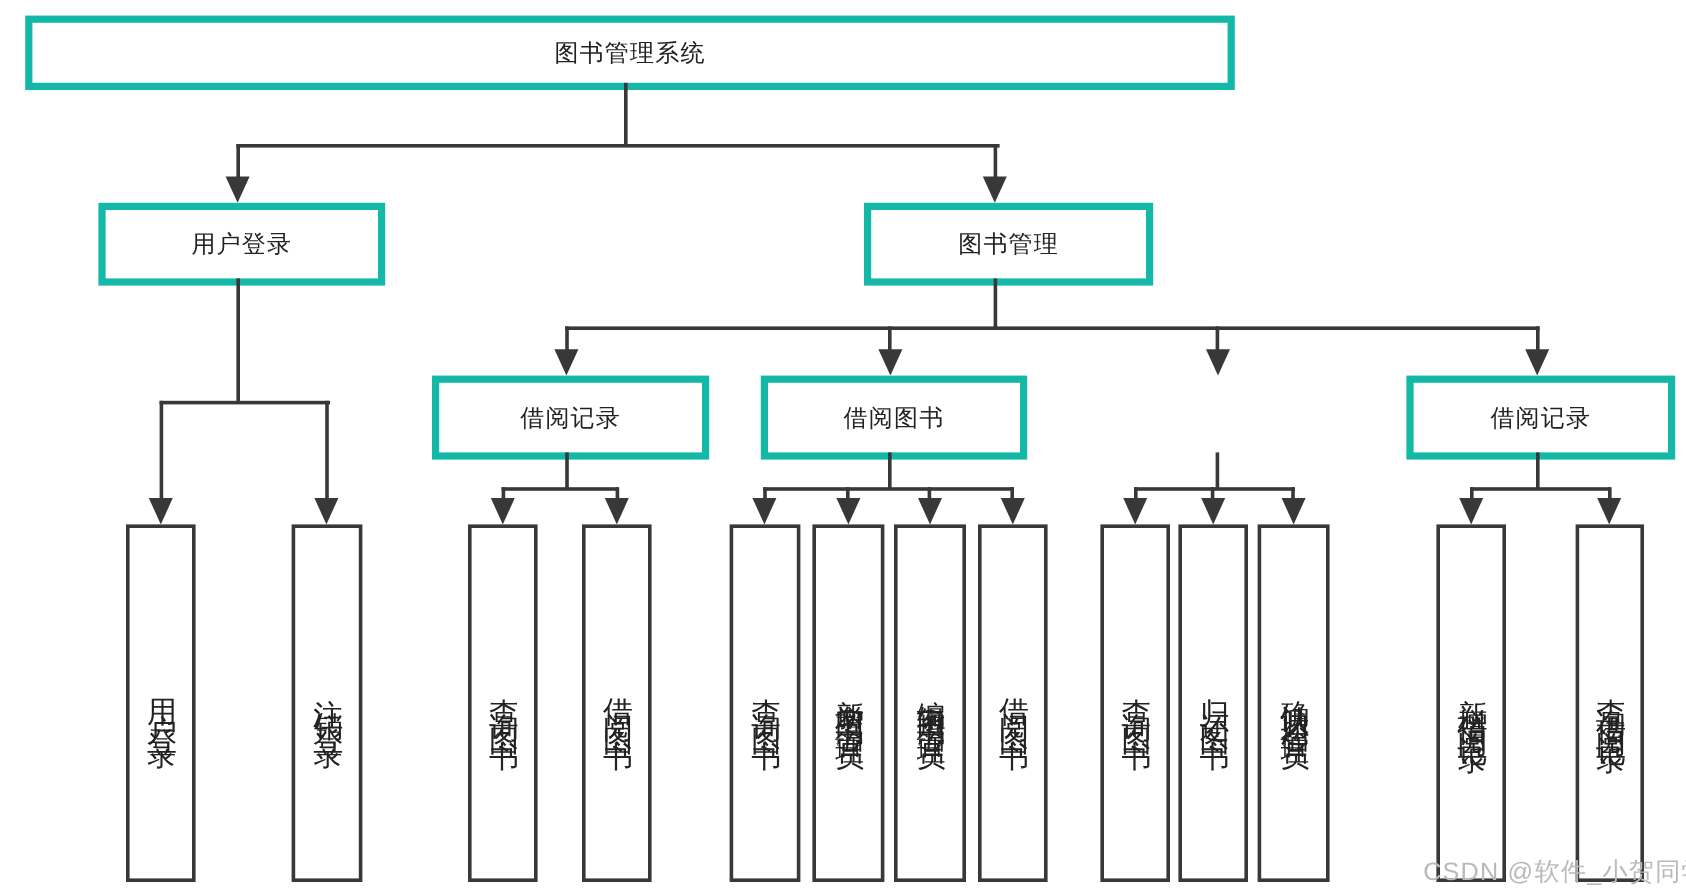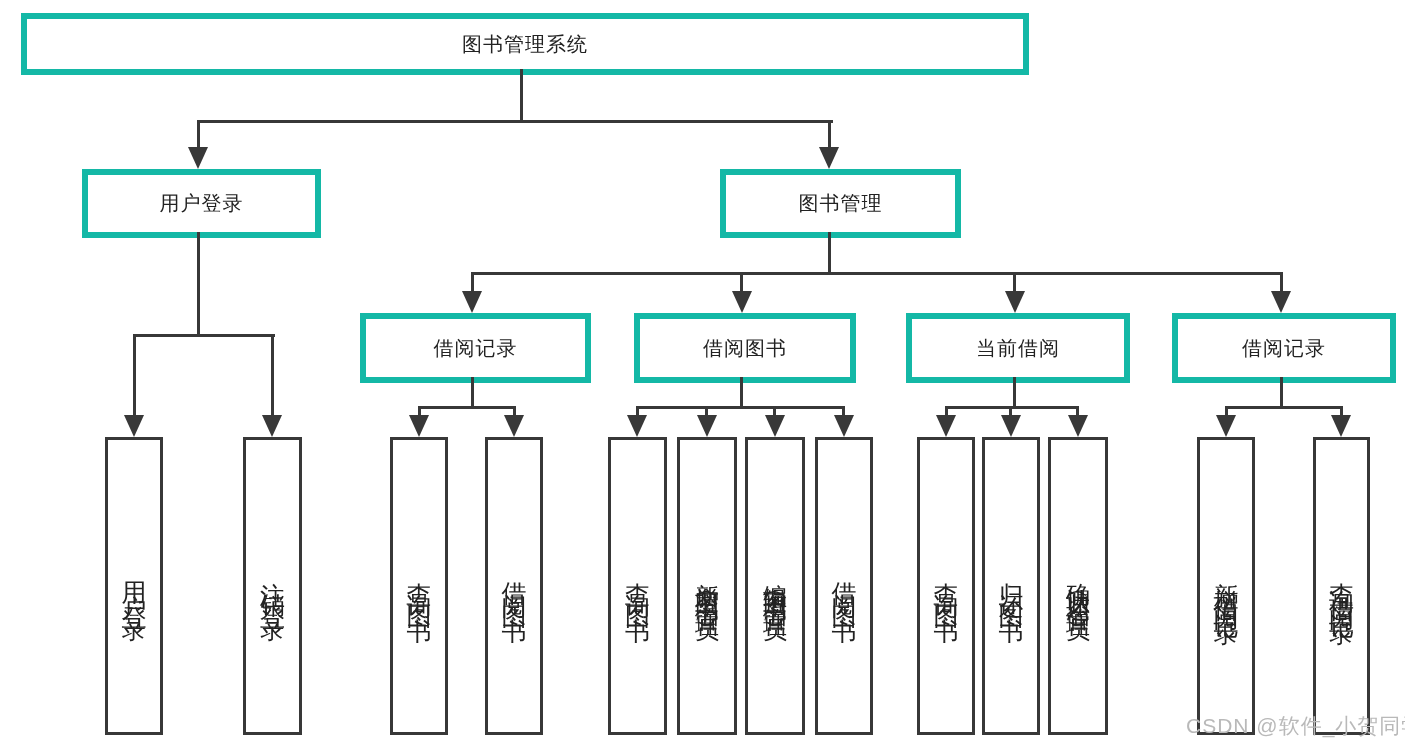--- a/index.html
+++ b/index.html
@@ -75,23 +75,20 @@
   <div class="arrow" style="left:462px;top:291px;"></div>
   <div class="arrow" style="left:732px;top:291px;"></div>
   <div class="arrow" style="left:1005px;top:291px;"></div>
   <div class="arrow" style="left:1271px;top:291px;"></div>
 
   <div class="hbox" style="left:360px;top:313px;width:219px;height:58px;">
     <span>借阅记录</span>
   </div>
   <div class="hbox" style="left:634px;top:313px;width:210px;height:58px;">
     <span>借阅图书</span>
-  </div>
-  <div class="hbox" style="left:906px;top:313px;width:212px;height:58px;">
-    <span>当前借阅</span>
   </div>
   <div class="hbox" style="left:1172px;top:313px;width:212px;height:58px;">
     <span>借阅记录</span>
   </div>
 
   <div class="vline" style="left:471px;top:377px;height:31px;"></div>
   <div class="hline" style="left:418px;top:406px;width:97px;"></div>
   <div class="vline" style="left:418px;top:406px;height:11px;"></div>
   <div class="vline" style="left:513px;top:406px;height:11px;"></div>
   <div class="arrow" style="left:409px;top:415px;"></div>

